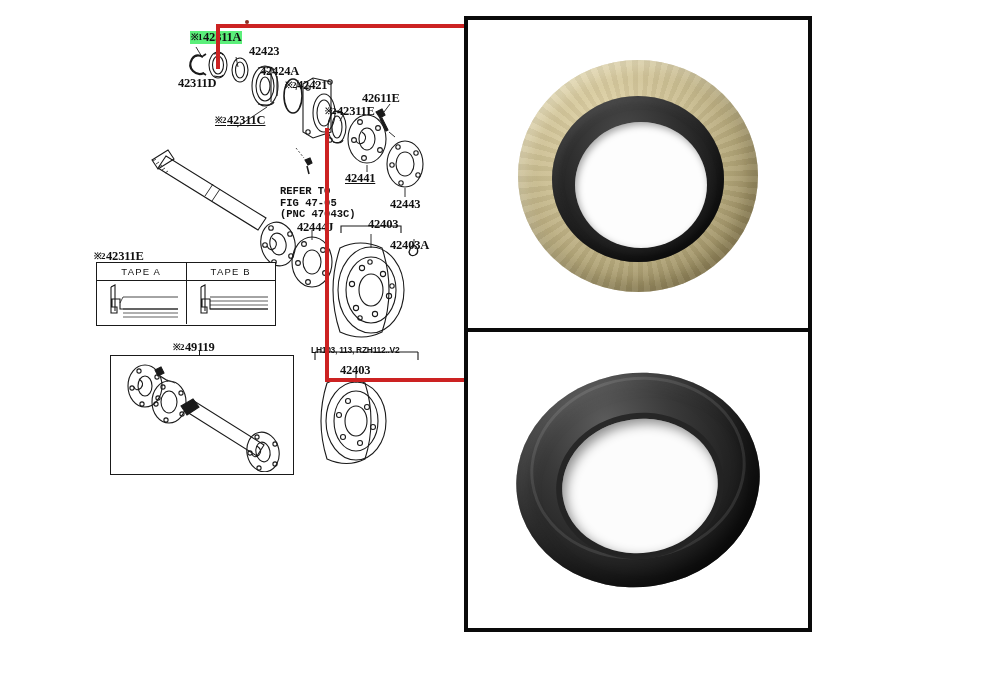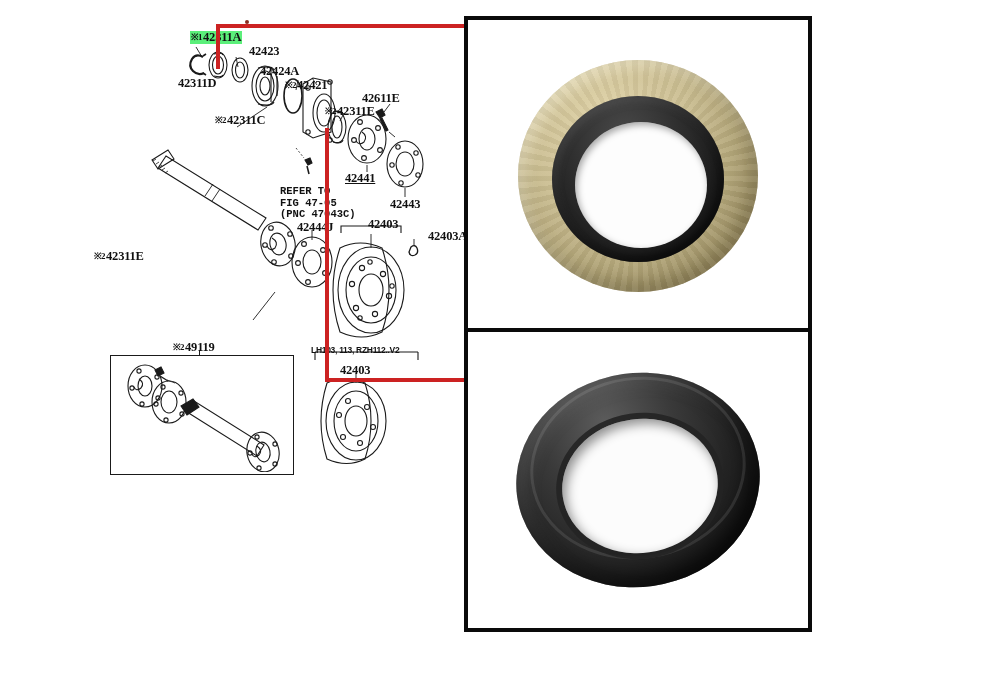--- a/index.html
+++ b/index.html
@@ -382,20 +382,44 @@
       <path d="M414 245 l0 -6"></path>
       <path d="M356 383 l0 -10"></path>
       <path d="M253 320 l22 -28" stroke-dasharray="0"></path>
     </g>
 
     <path d="M341 233 l0 -7 l60 0 l0 7" stroke-width="1.1"></path>
 
     <path d="M315 352 l0 8 M315 352 l103 0 M418 352 l0 8" stroke-width="1.1"></path>
   </svg>
 
+  <div id="tape-table">
+    <div class="thead">
+      <div>TAPE  A</div>
+      <div>TAPE  B</div>
+    </div>
+    <div class="tbody">
+      <div>
+        <svg width="88" height="43" viewBox="0 0 88 43" fill="none" stroke="#1a1a1a" stroke-width="1.1">
+          <path d="M14 6 l0 26 l6 0 l0 -6 l-5 0 l0 -8 l8 0 l0 10 l58 0"></path>
+          <path d="M14 6 l4 -2 l0 26"></path>
+          <path d="M23 22 l3 -6 l55 0" stroke-width=".8"></path>
+          <path d="M26 28 l55 0 M26 32 l55 0 M26 36 l55 0" stroke-width=".7"></path>
+        </svg>
+      </div>
+      <div>
+        <svg width="88" height="43" viewBox="0 0 88 43" fill="none" stroke="#1a1a1a" stroke-width="1.1">
+          <path d="M14 6 l0 26 l6 0 l0 -6 l-5 0 l0 -8 l8 0 l0 10 l58 0"></path>
+          <path d="M14 6 l4 -2 l0 26"></path>
+          <path d="M23 16 l58 0" stroke-width=".8"></path>
+          <path d="M23 20 l58 0 M23 24 l58 0 M23 28 l58 0" stroke-width=".7"></path>
+        </svg>
+      </div>
+    </div>
+  </div>
 
   <div id="subassembly-box">
     <svg width="180" height="116" viewBox="0 0 180 116" fill="none" stroke="#1a1a1a" stroke-width="1.1">
 
       <g>
         <path d="M44 14 l6 -3 l3 6 l-6 3 z" fill="#1a1a1a"></path>
         <path d="M49 20 l8 5" stroke-width="1.4"></path>
         <path d="M56 24 l8 3" stroke-width=".8"></path>
       </g>
 
@@ -445,21 +469,21 @@
   </div>
 
   <div class="part-label" style="left:260px; top:65px;">
     <span>42424A</span>
   </div>
 
   <div class="part-label" style="left:285px; top:79px;">
     <span class="pfx">※2</span><span>42421</span>
   </div>
 
-  <div class="part-label" style="left:215px; top:114px;">
+  <div class="part-label" style="left:215px; top:114px;text-decoration:underline;">
     <span class="pfx">※2</span><span>42311C</span>
   </div>
 
   <div class="part-label" style="left:325px; top:105px;">
     <span class="pfx">※2</span><span>42311E</span>
   </div>
 
   <div class="part-label" style="left:362px; top:92px;">
     <span>42611E</span>
   </div>
@@ -473,21 +497,21 @@
   </div>
 
   <div class="part-label" style="left:297px; top:221px;">
     <span>42444J</span>
   </div>
 
   <div class="part-label" style="left:368px; top:218px;">
     <span>42403</span>
   </div>
 
-  <div class="part-label" style="left:390px; top:230px;margin-left:38px;">
+  <div class="part-label" style="left:390px; top:239px;">
     <span>42403A</span>
   </div>
 
   <div class="part-label" style="left:94px; top:250px;">
     <span class="pfx">※2</span><span>42311E</span>
   </div>
 
   <div class="part-label" style="left:173px; top:341px;">
     <span class="pfx">※2</span><span>49119</span>
   </div>

